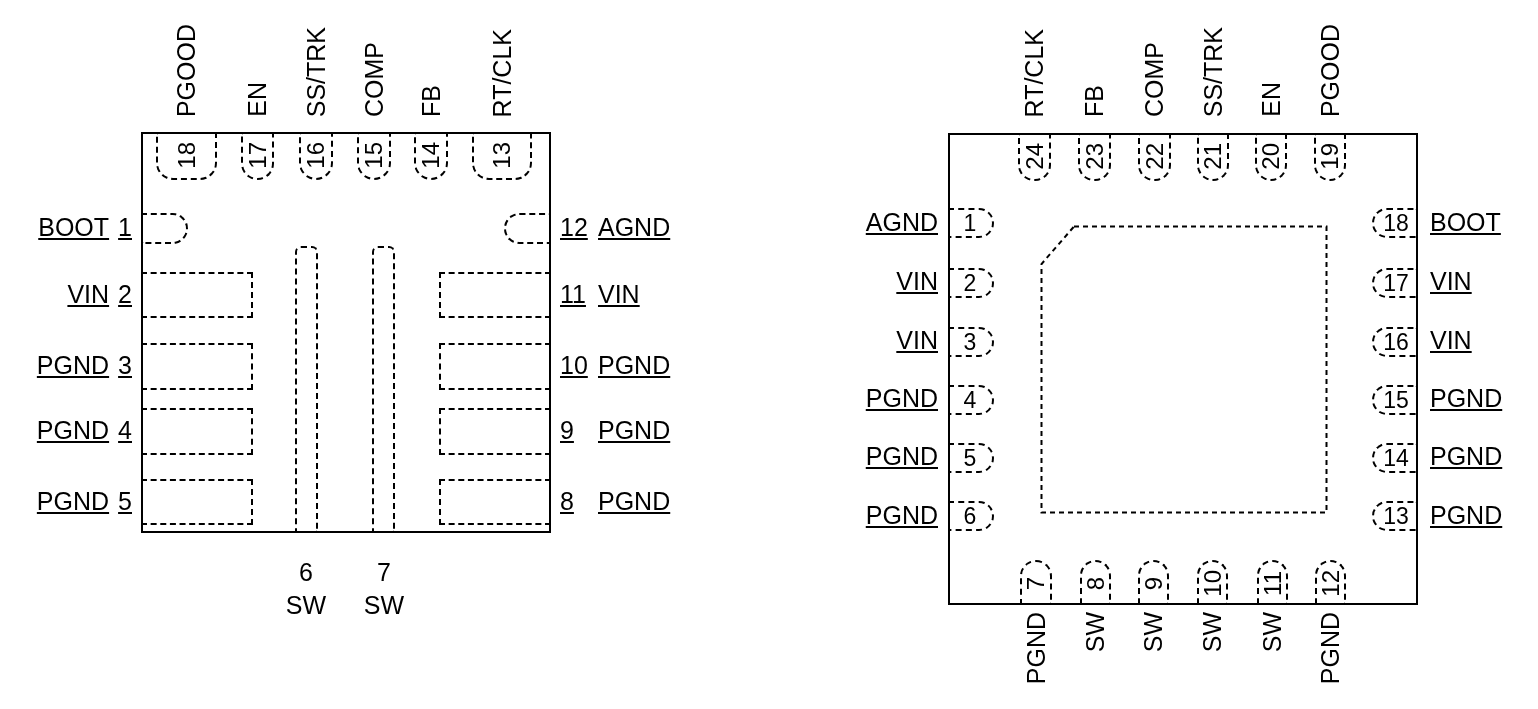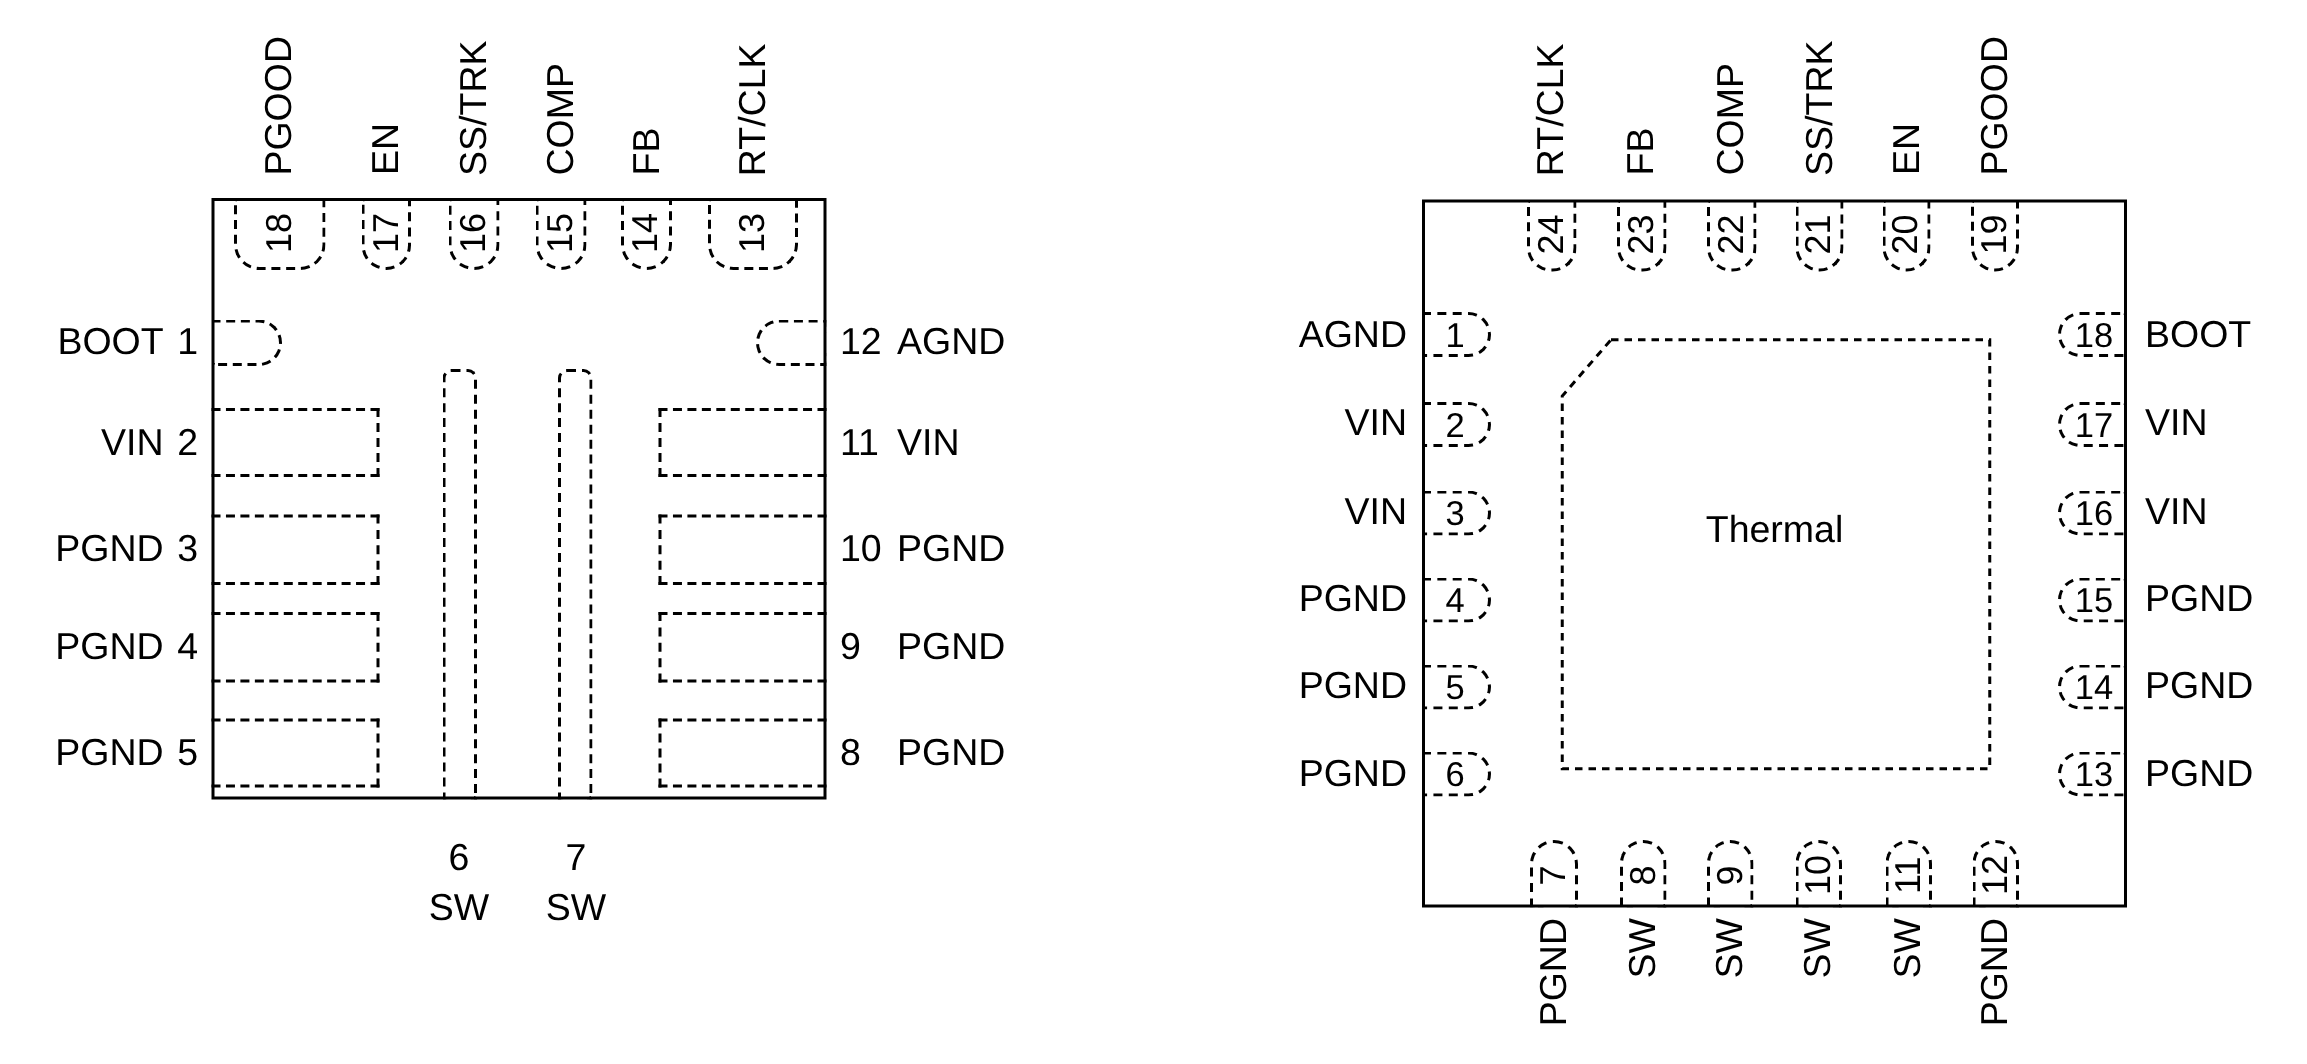--- a/index.html
+++ b/index.html
@@ -33,21 +33,21 @@
   .pnum{font-size:24px;}
   .hnum{font-size:23px;}
 
   .vlabel{position:absolute;font-size:25px;width:26px;line-height:26px;
           writing-mode:vertical-rl;text-orientation:mixed;transform:rotate(180deg);
           white-space:nowrap;}
   .vtop{bottom:592px;}
   .vbot{top:612px;}
 
   
-  .side{position:absolute;display:flex;align-items:center;height:30px;font-size:25px;white-space:nowrap;}
+  .side{position:absolute;display:flex;align-items:flex-start;height:30px;font-size:25px;white-space:nowrap;text-decoration:underline;}
   .lpl{right:1406px;justify-content:flex-end;}       
   .lpl .num{margin-left:9px;}
   .lpr{left:560px;}                                   
   .lpr .num{width:38px;flex:0 0 38px;}
   .rpl{right:600px;justify-content:flex-end;}         
   .rpr{left:1430px;}                                  
 
   
   .swlabel{position:absolute;top:556px;width:80px;text-align:center;font-size:25px;}
   .swlabel span{display:block;line-height:33px;}
@@ -156,21 +156,20 @@
     <span>7</span>
     <span>SW</span>
     </div>
 
   <div class="pkgbox" style="left:948px;top:133px;width:470px;height:472px;"></div>
 
   <svg class="padsvg" width="288" height="289" viewBox="0 0 288 289">
     <path d="M 34 1.5 L 286.5 1.5 L 286.5 287.5 L 1.5 287.5 L 1.5 39 Z" fill="none" stroke="#000" stroke-width="2" stroke-dasharray="5 4"></path>
   </svg>
   <div class="padtext">
-    <span>Thermal</span>
   </div>
 
   <div class="vlabel vtop" style="left:1021px;">RT/CLK</div>
   <div class="vlabel vtop" style="left:1081px;">FB</div>
   <div class="vlabel vtop" style="left:1141px;">COMP</div>
   <div class="vlabel vtop" style="left:1200px;">SS/TRK</div>
   <div class="vlabel vtop" style="left:1258px;">EN</div>
   <div class="vlabel vtop" style="left:1317px;">PGOOD</div>
 
   <div class="pin rtop" style="left:1018px;width:33px;">

